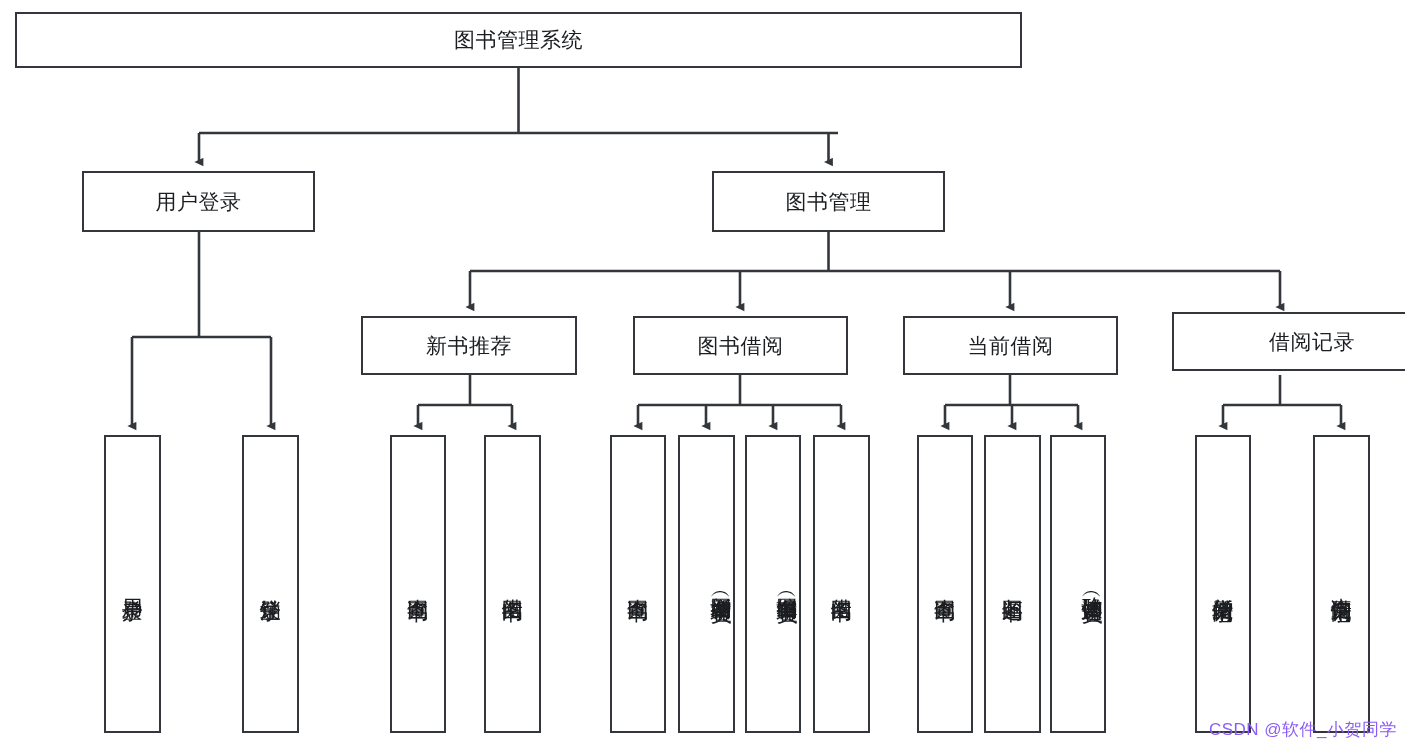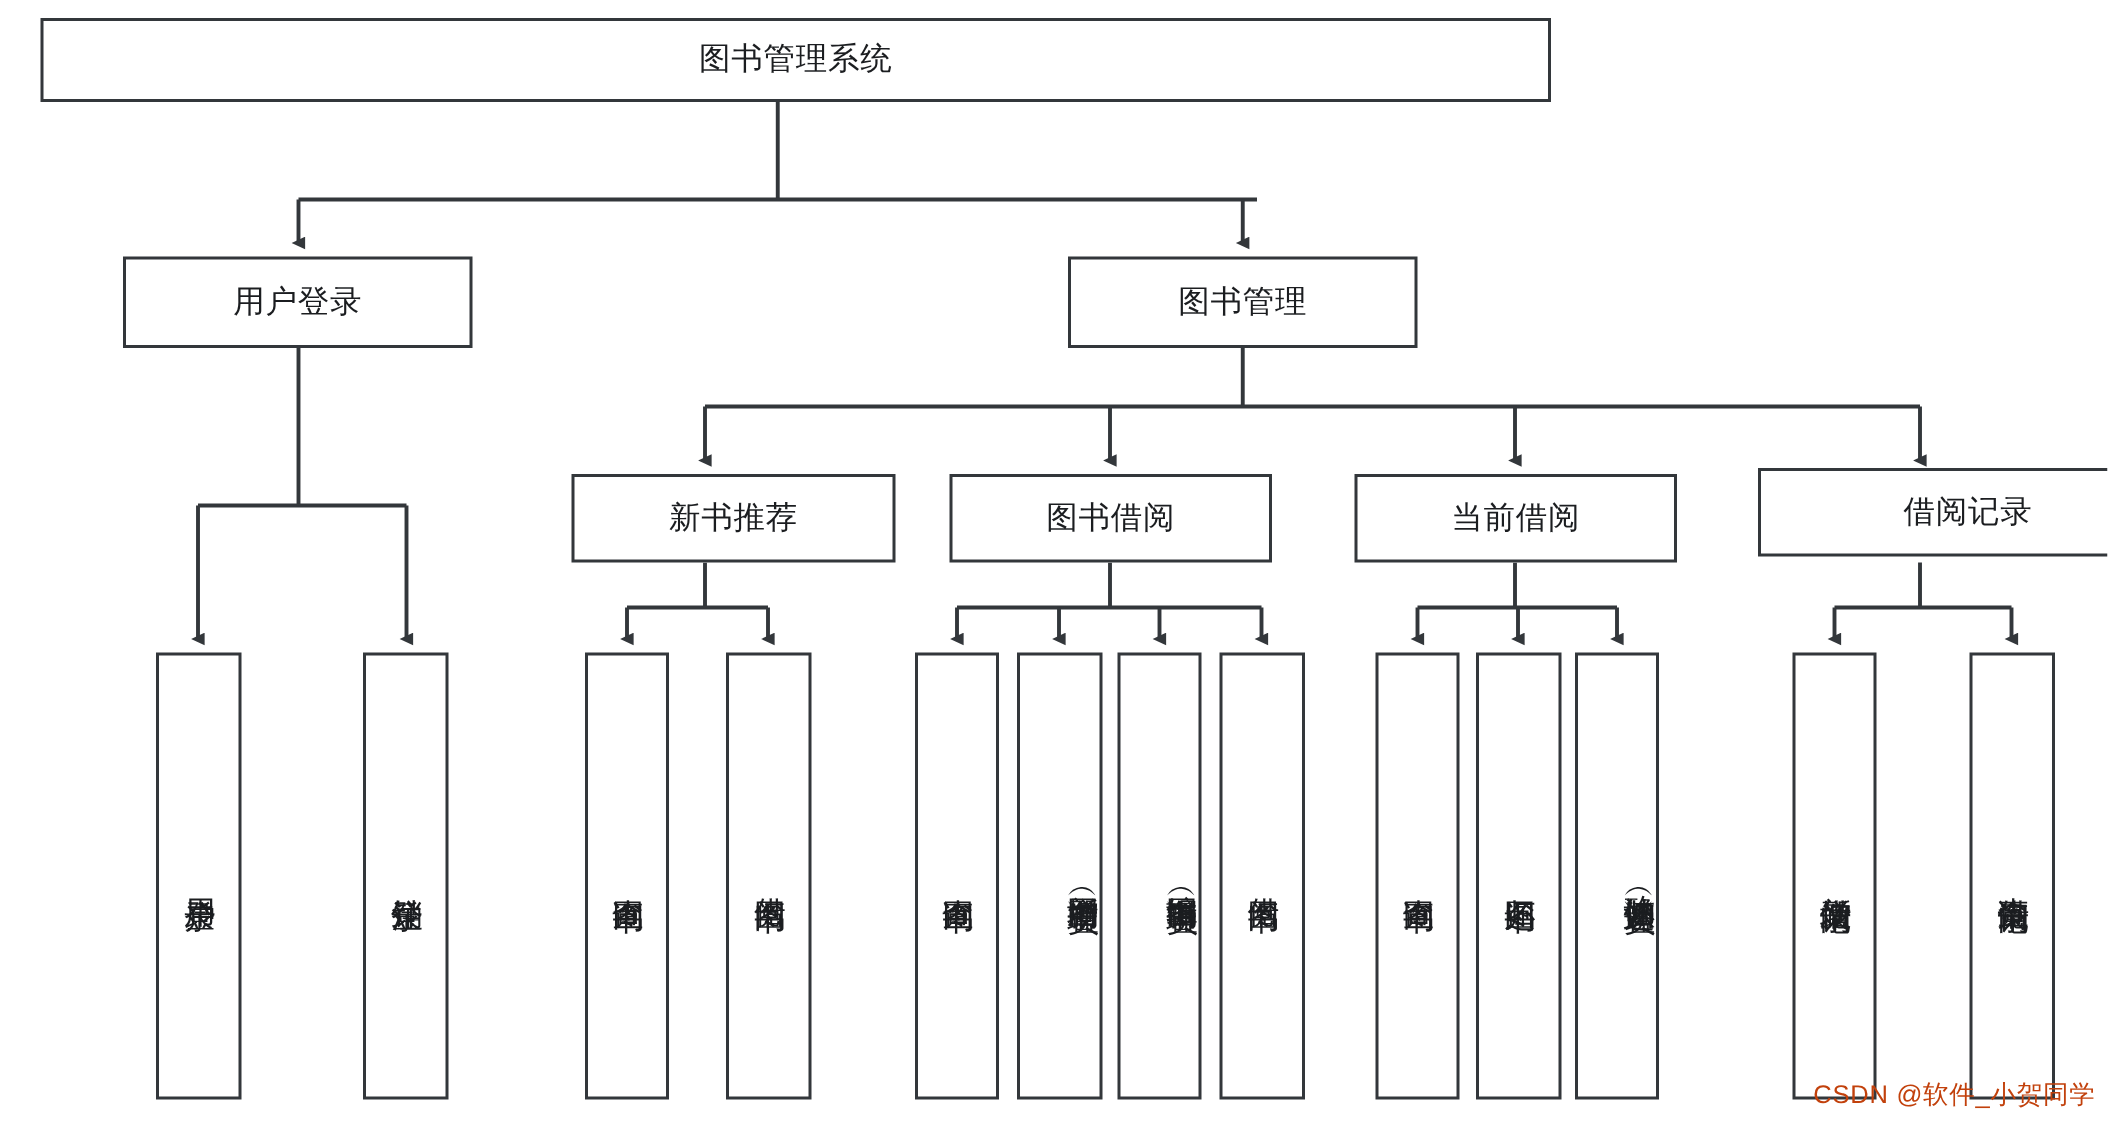--- a/index.html
+++ b/index.html
@@ -41,36 +41,35 @@
     letter-spacing: 1px;
   }
   .node.vert .vtext {
     writing-mode: vertical-rl;
     text-orientation: upright;
     display: block;
     max-height: 100%;
   }
   .title-node {
     font-size: 22px;
-    margin-left: 12px;
   }
   svg.links {
     position: absolute;
     left: 0;
     top: 0;
     width: 1405px;
     height: 747px;
     pointer-events: none;
   }
   .watermark {
     position: absolute;
     right: 8px;
     bottom: 6px;
     font-size: 17px;
-    color: #c2410c;
+    color: #8b5cf6;
     letter-spacing: 0.5px;
     white-space: nowrap;
   }
 </style>
 </head>
 <body>
 
 <div id="canvas">
 
   <svg class="links" viewBox="0 0 1405 747">
@@ -127,21 +126,21 @@
     <span>图书管理系统</span>
   </div>
 
   <div class="node horiz" style="left:82px; top:171px; width:233px; height:61px;">
     <span>用户登录</span>
   </div>
   <div class="node horiz" style="left:712px; top:171px; width:233px; height:61px;justify-content:center;">
     <span>图书管理</span>
   </div>
 
-  <div class="node horiz" style="left:381px; top:316px; width:216px; height:59px;">
+  <div class="node horiz" style="left:361px; top:316px; width:216px; height:59px;">
     <span>新书推荐</span>
   </div>
   <div class="node horiz" style="left:903px; top:316px; width:215px; height:59px;">
     <span>当前借阅</span>
   </div>
   <div class="node horiz" style="left:633px; top:316px; width:215px; height:59px;">
     <span>图书借阅</span>
   </div>
   <div class="node horiz" style="left:1172px; top:312px; width:248px; height:59px;padding-left:32px;">
     <span>借阅记录</span>

